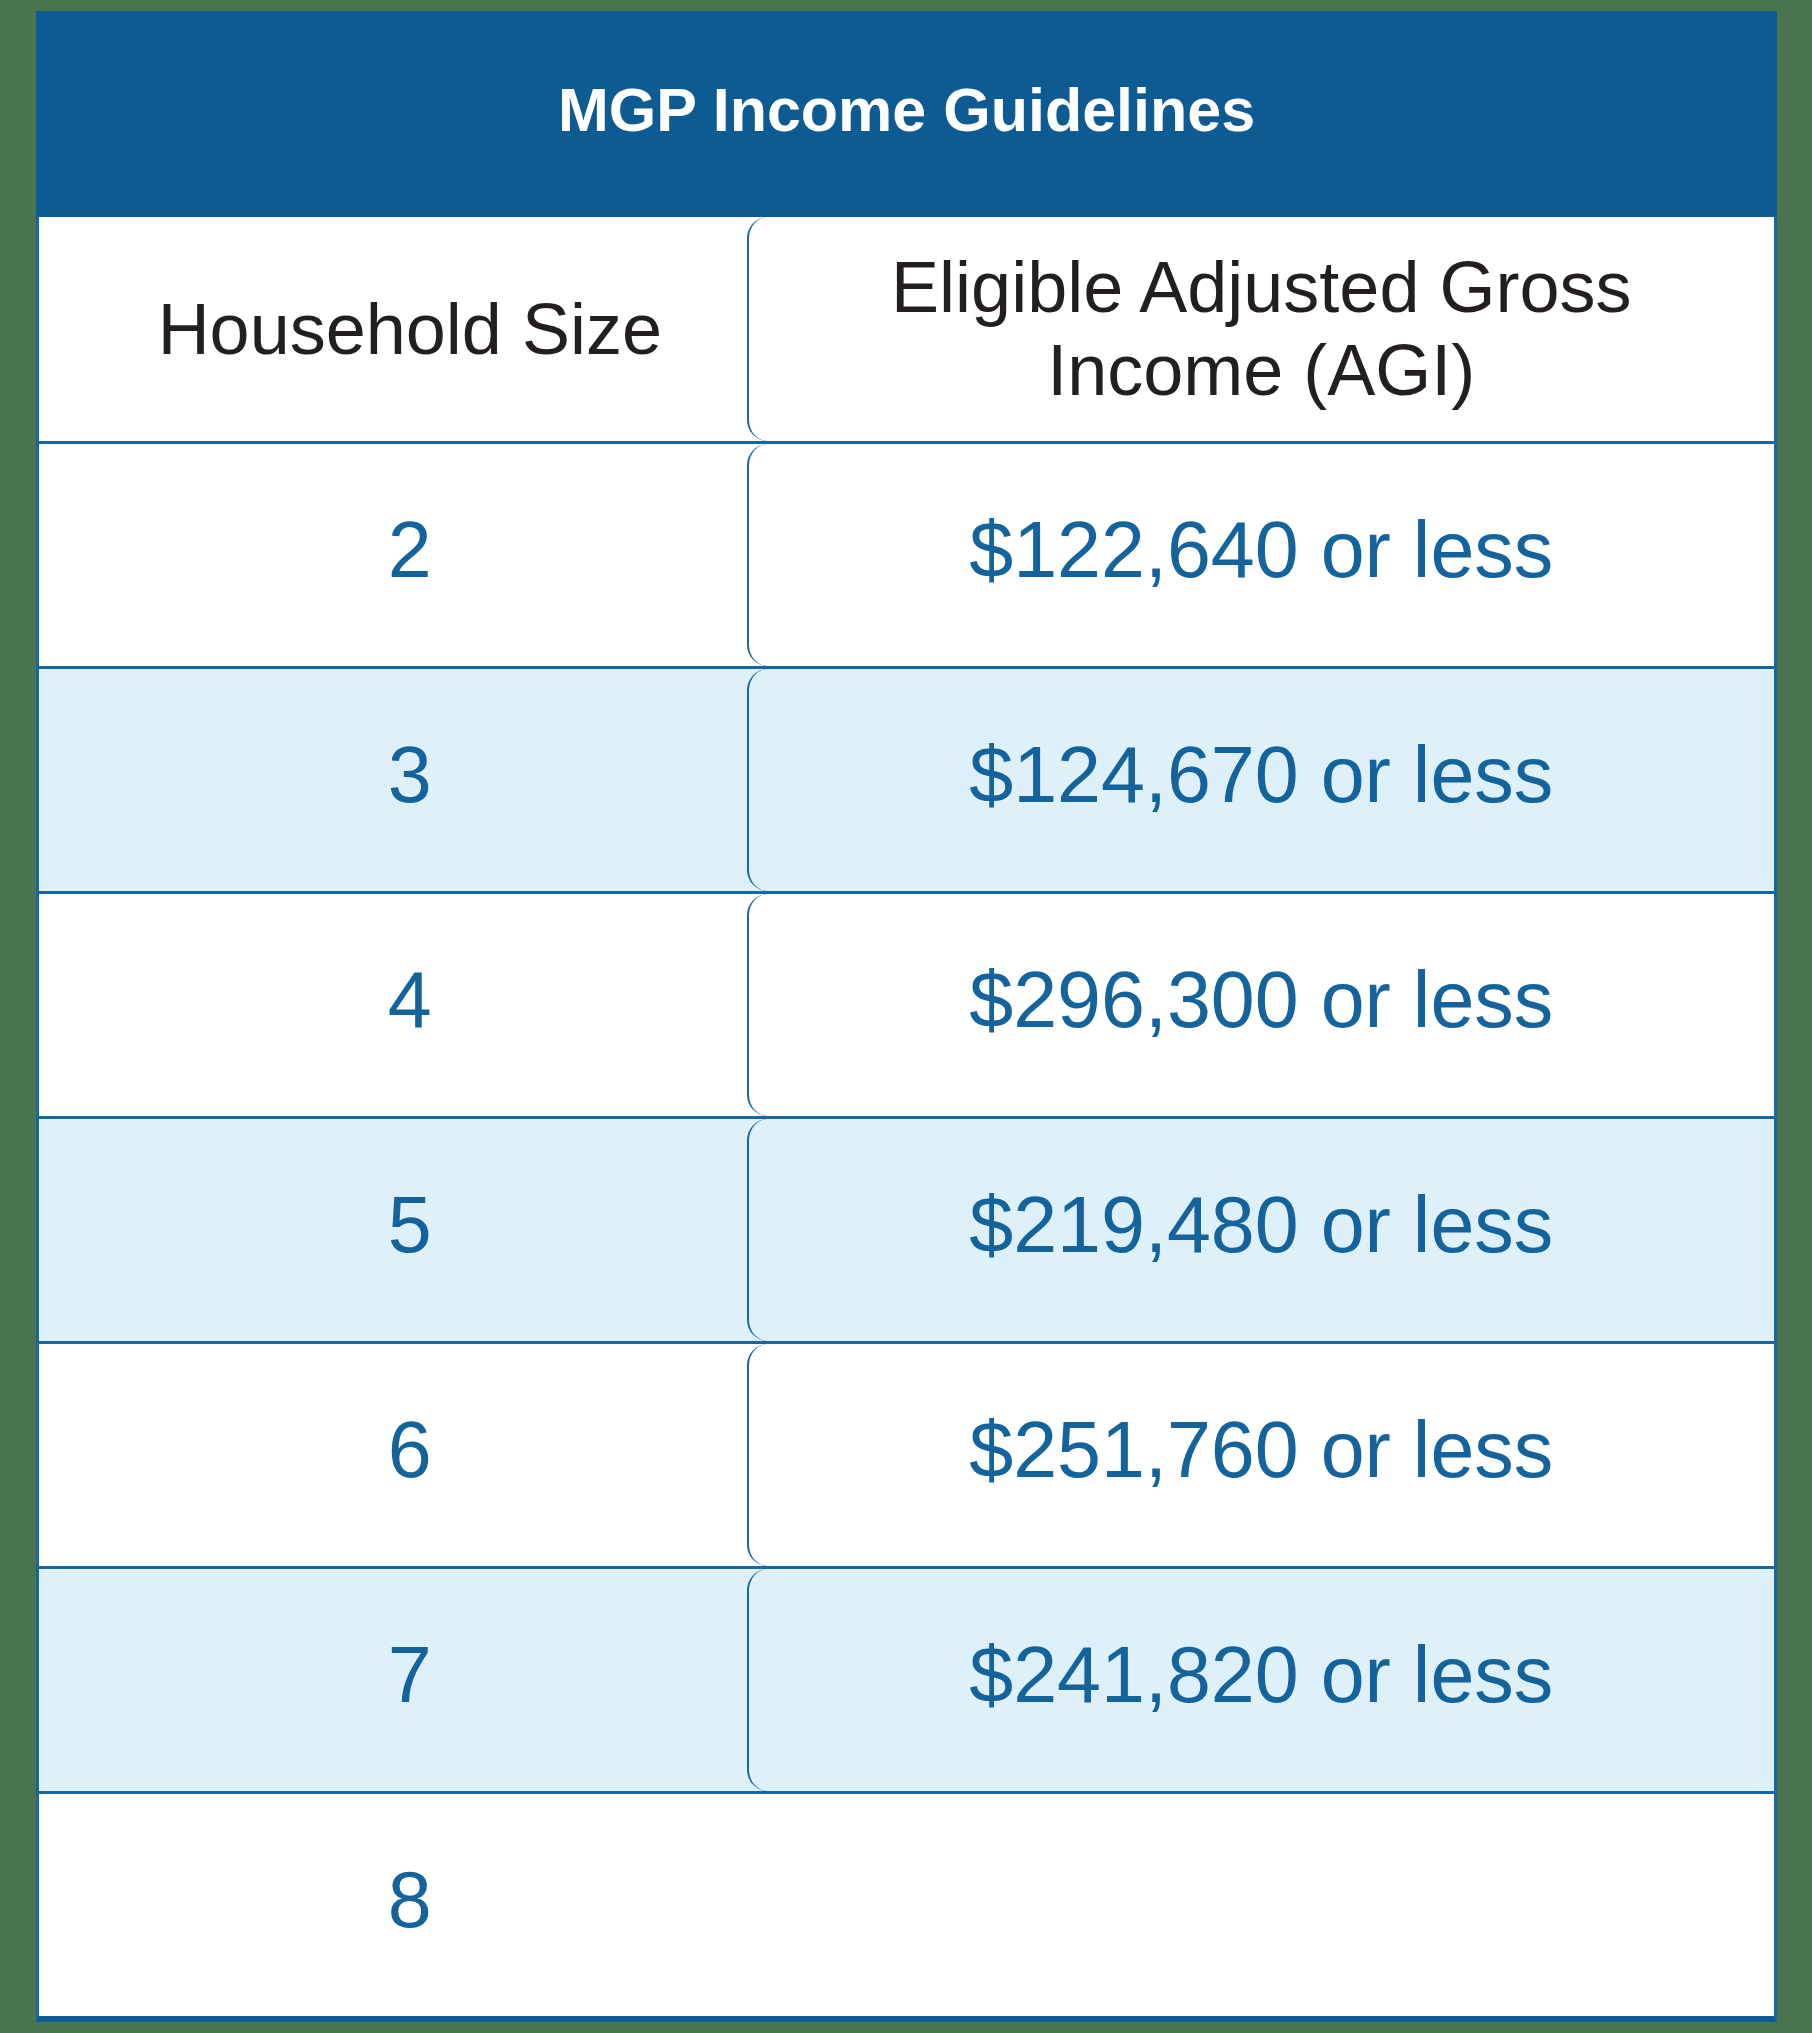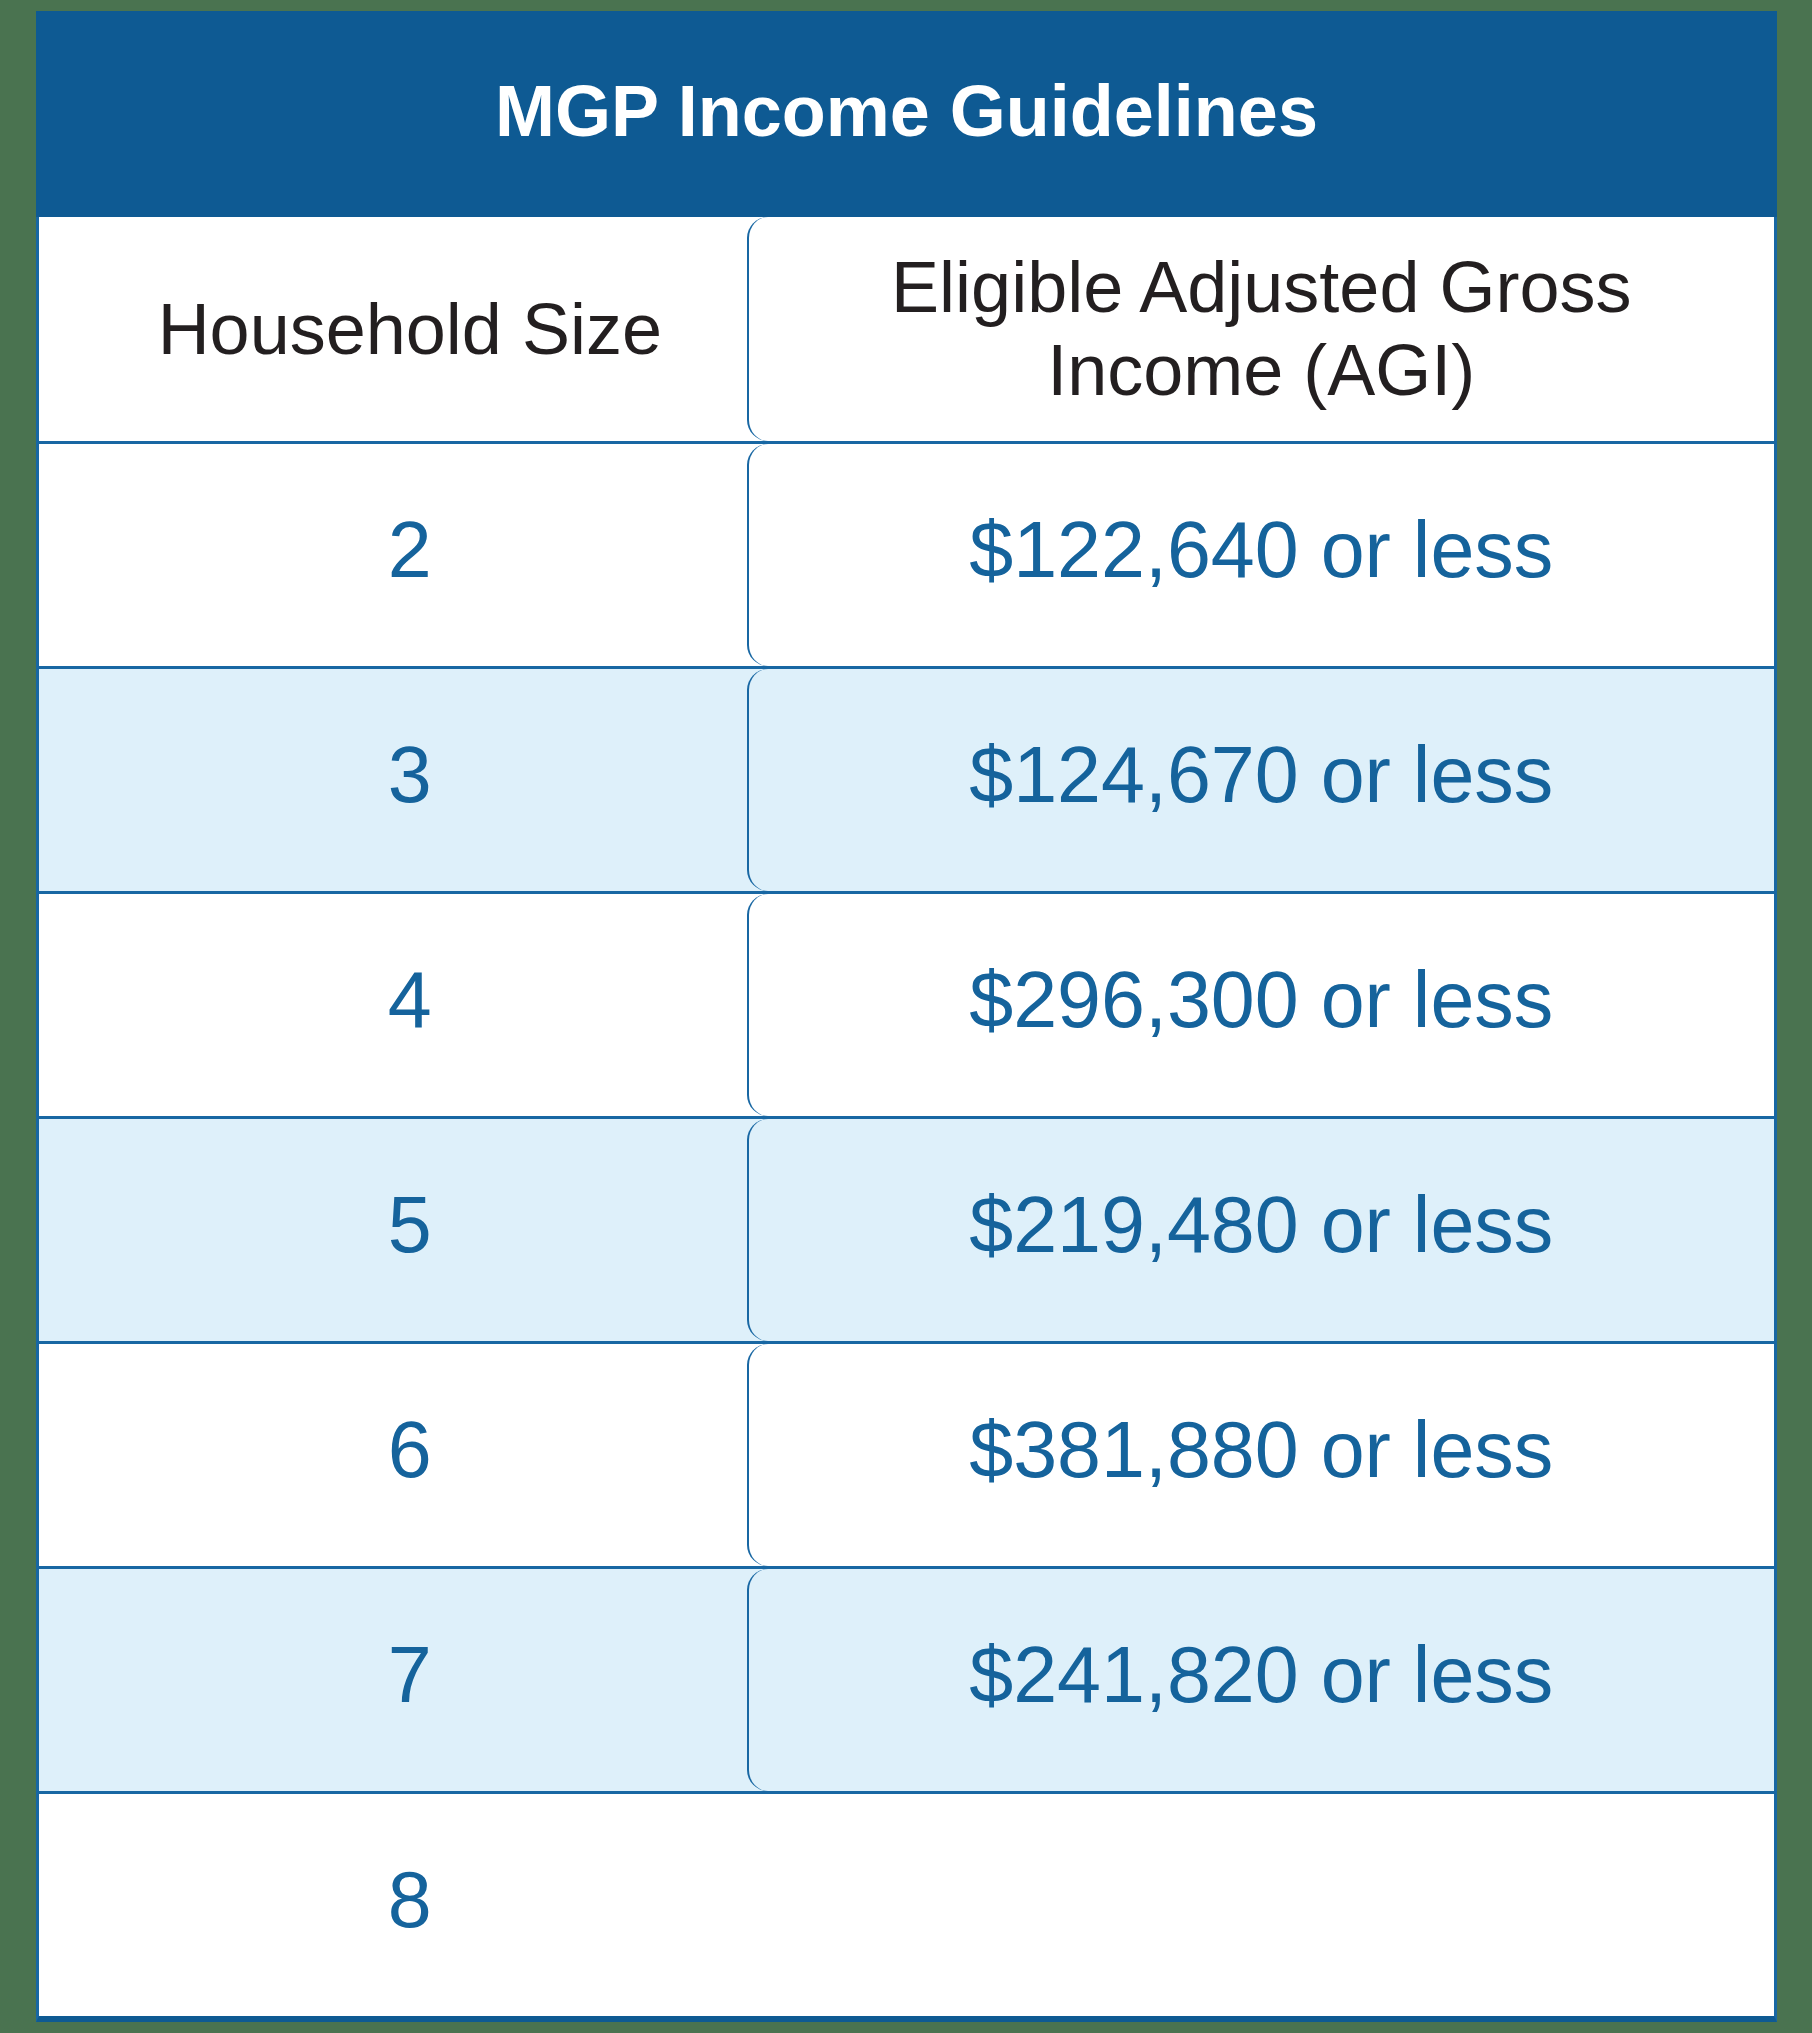--- a/index.html
+++ b/index.html
@@ -30,21 +30,21 @@
   .title-bar {
     height: 206px;
     margin: 0 -3.4px;            
     background: #0e5a93;
     display: flex;
     align-items: center;
     justify-content: center;
   }
   .title-bar span {
     color: #ffffff;
-    font-size: 72px;
+    font-size: 61px;
     font-weight: bold;
     letter-spacing: 0px;
     line-height: 1;
     padding-bottom: 6.9px;
   }
   .row {
     display: flex;
     width: 100%;
     box-sizing: border-box;
     padding-left: 34px;
@@ -114,21 +114,21 @@
       <div class="cell col-agi data-cell">$296,300 or less</div>
     </div>
 
     <div class="row data-row row-alt">
       <div class="cell col-size data-cell">5</div>
       <div class="cell col-agi data-cell">$219,480 or less</div>
     </div>
 
     <div class="row data-row row-plain">
       <div class="cell col-size data-cell">6</div>
-      <div class="cell col-agi data-cell">$381,880 or less</div>
+      <div class="cell col-agi data-cell">$251,760 or less</div>
     </div>
 
     <div class="row data-row row-alt">
       <div class="cell col-size data-cell">7</div>
       <div class="cell col-agi data-cell">$241,820 or less</div>
     </div>
 
     <div class="row data-row row-plain">
       <div class="cell col-size data-cell">8</div>
     </div>

